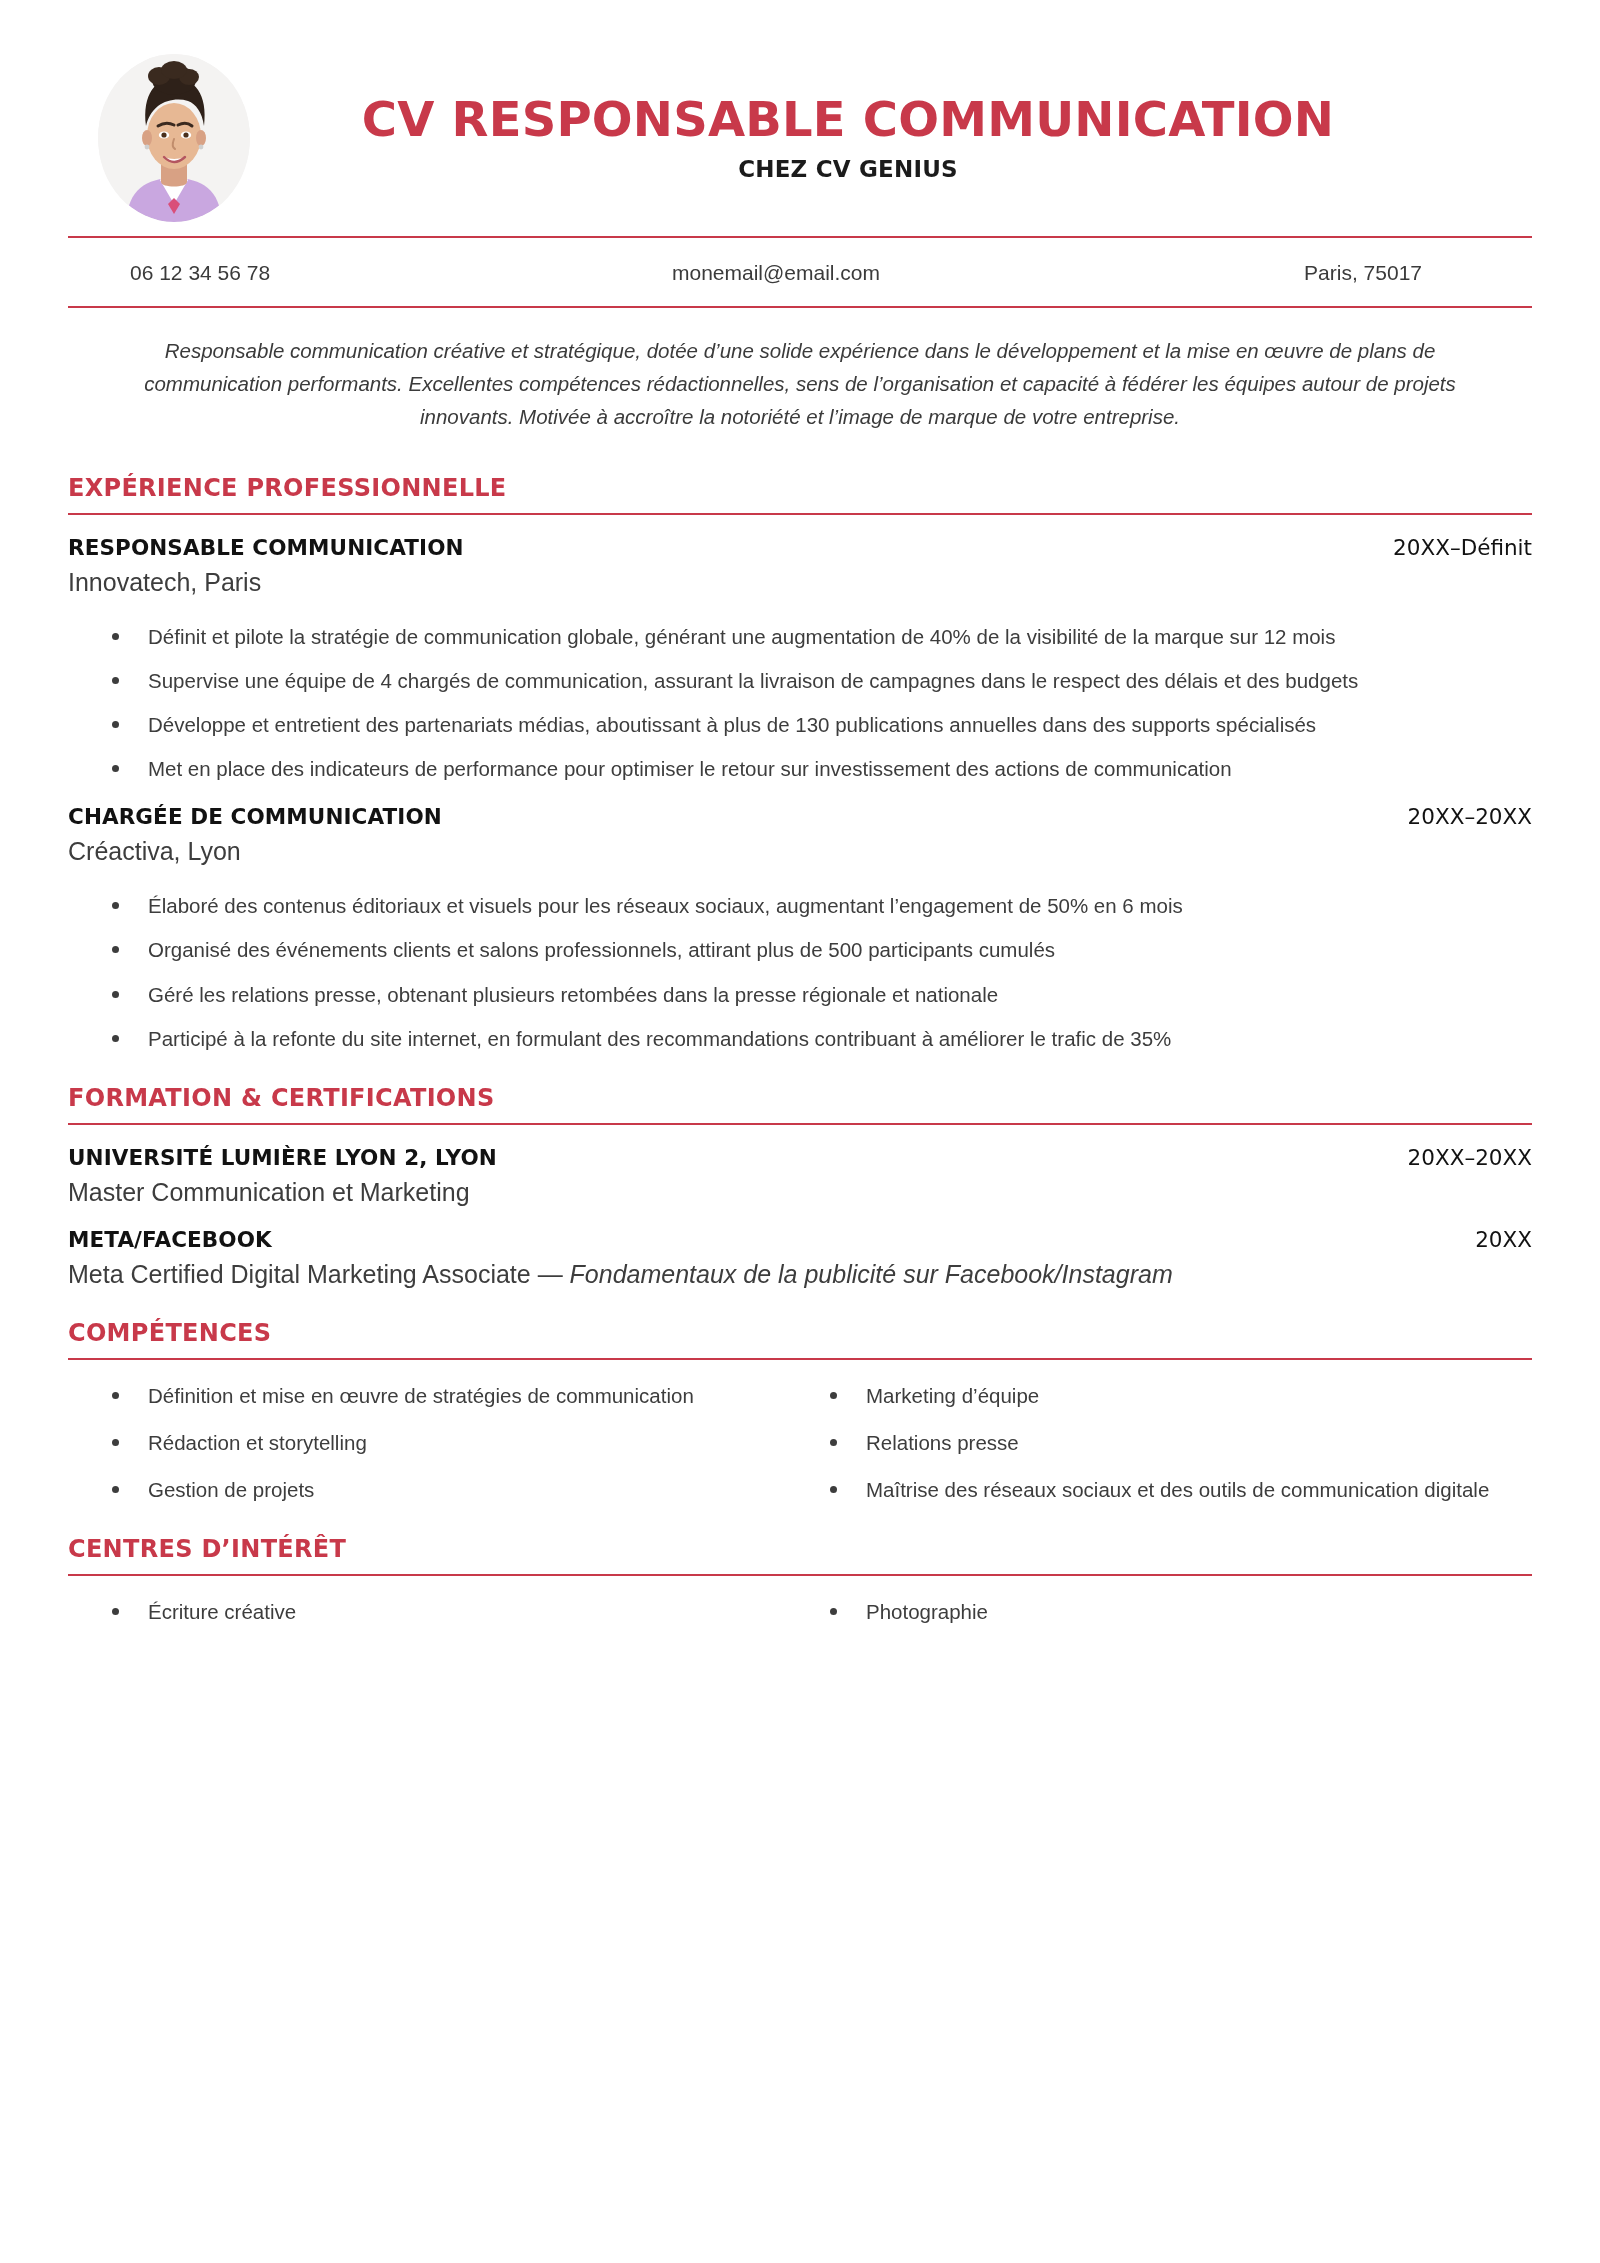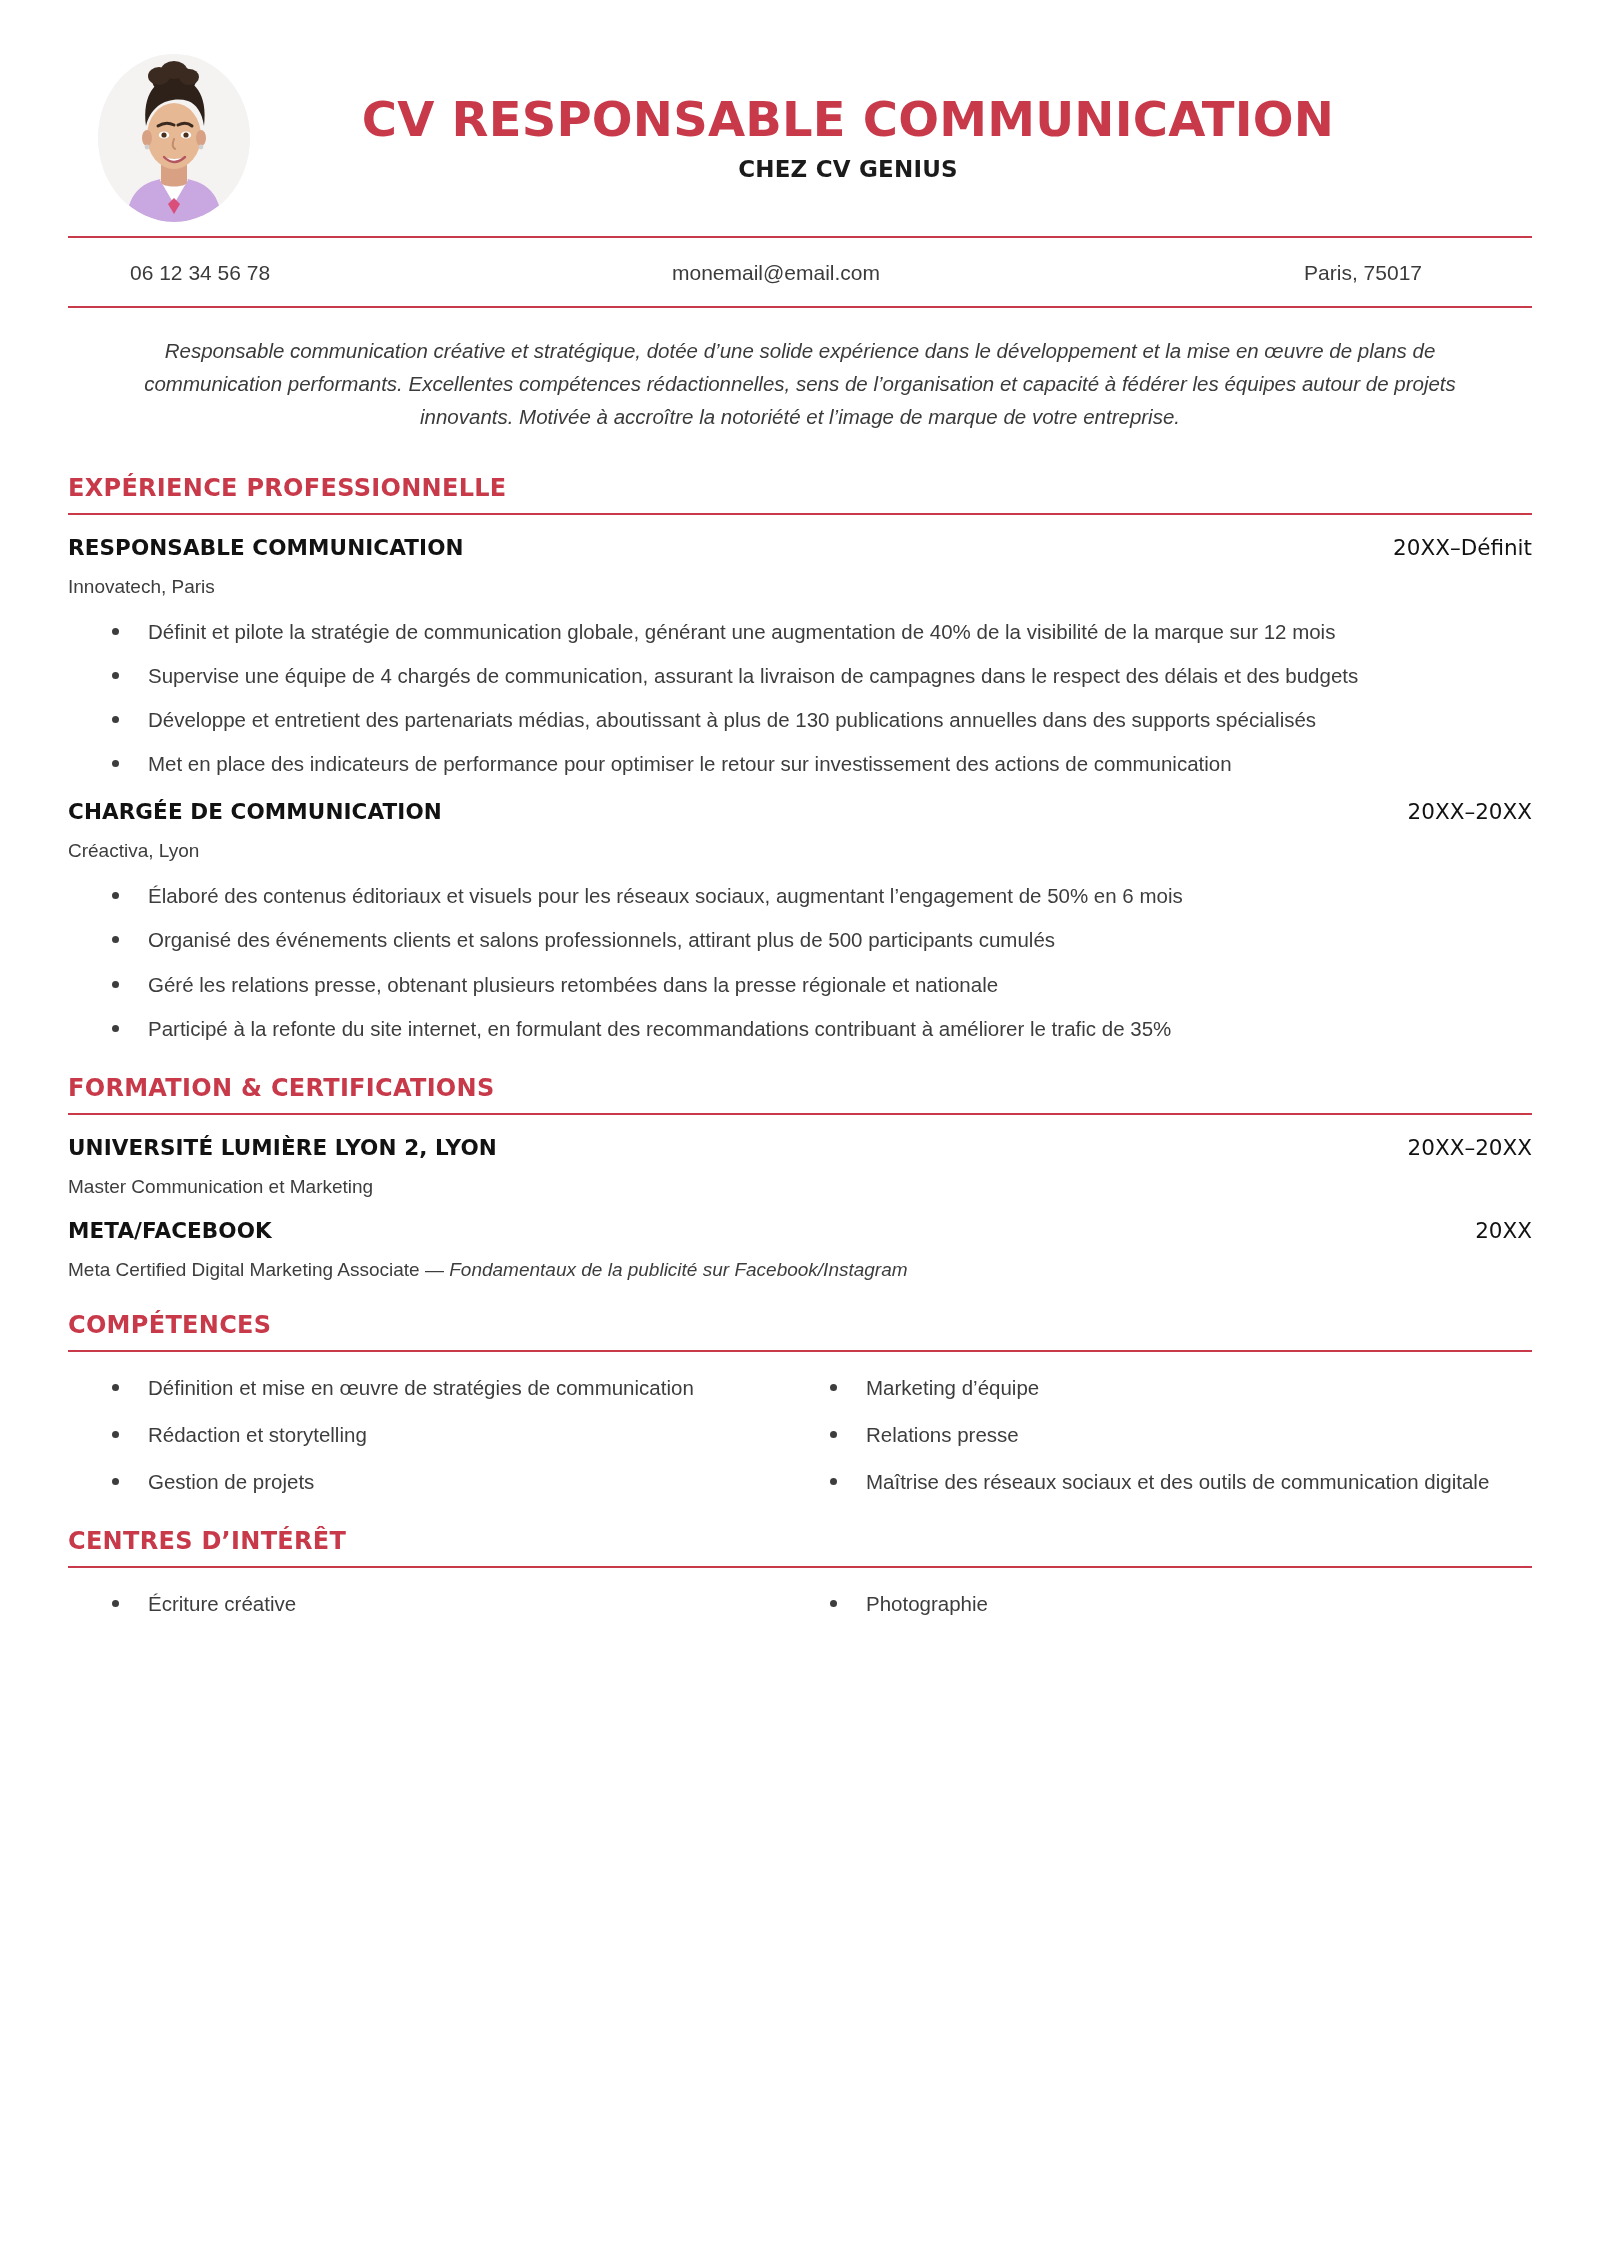--- a/index.html
+++ b/index.html
@@ -128,41 +128,41 @@
     color: #121212;
     letter-spacing: 0.1px;
   }
   .entry-date {
     font-family: "DejaVu Sans", sans-serif;
     font-size: 21.5px;
     color: #121212;
     white-space: nowrap;
   }
   .entry-sub {
-    font-size: 19px;
+    font-size: 25px;
     color: #3d3d3d;
-    margin-top: 16px;
+    margin-top: 8px;
   }
   .entry-sub .ital { font-style: italic; }
 
   
   ul.bullets {
     list-style: none;
     margin: 10px 0 0 0;
     padding: 0;
   }
   ul.bullets > li {
     position: relative;
     padding-left: 80px;
     font-size: 20.5px;
     line-height: 1.52;
     color: #3d3d3d;
     margin-top: 13px;
   }
-  ul.bullets > li:first-child { margin-top: 18px; }
+  ul.bullets > li:first-child { margin-top: 24px; }
   ul.bullets > li::before {
     content: "";
     position: absolute;
     left: 44px;
     top: 12px;
     width: 7px;
     height: 7px;
     border-radius: 50%;
     background: #3d3d3d;
   }

